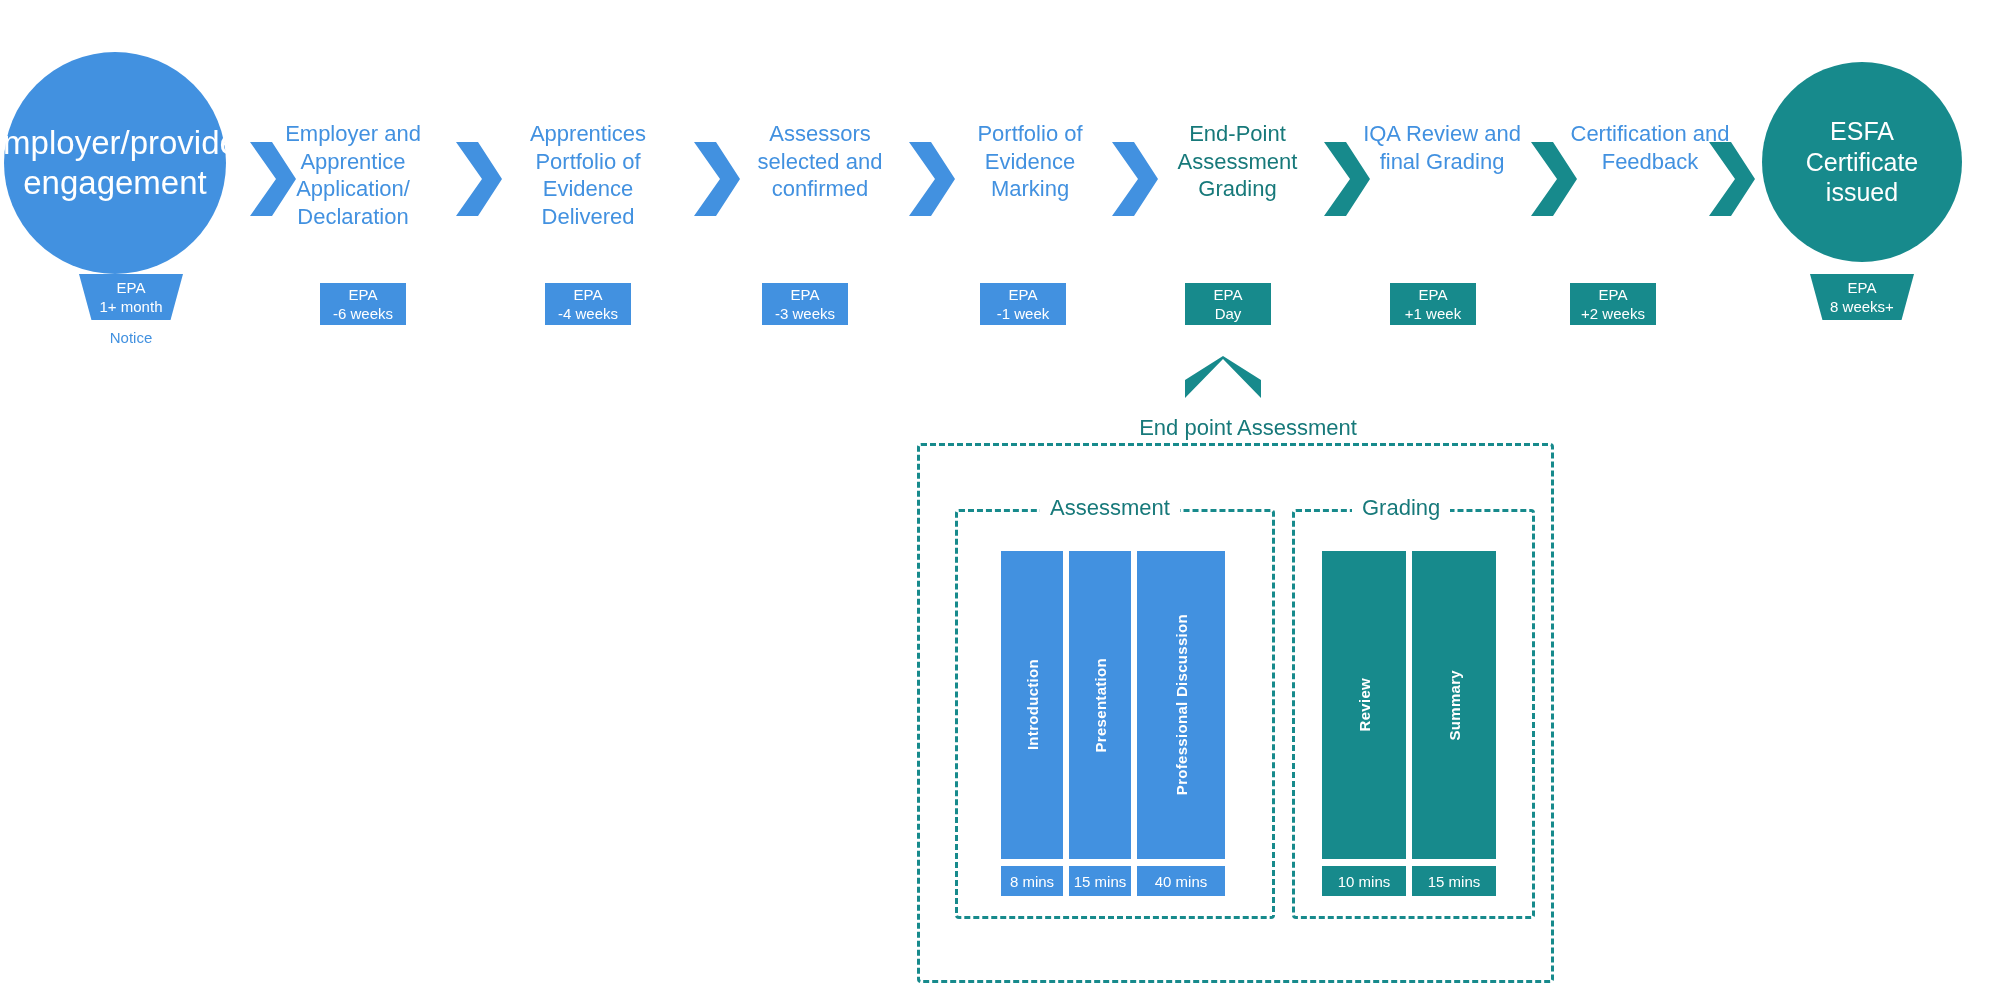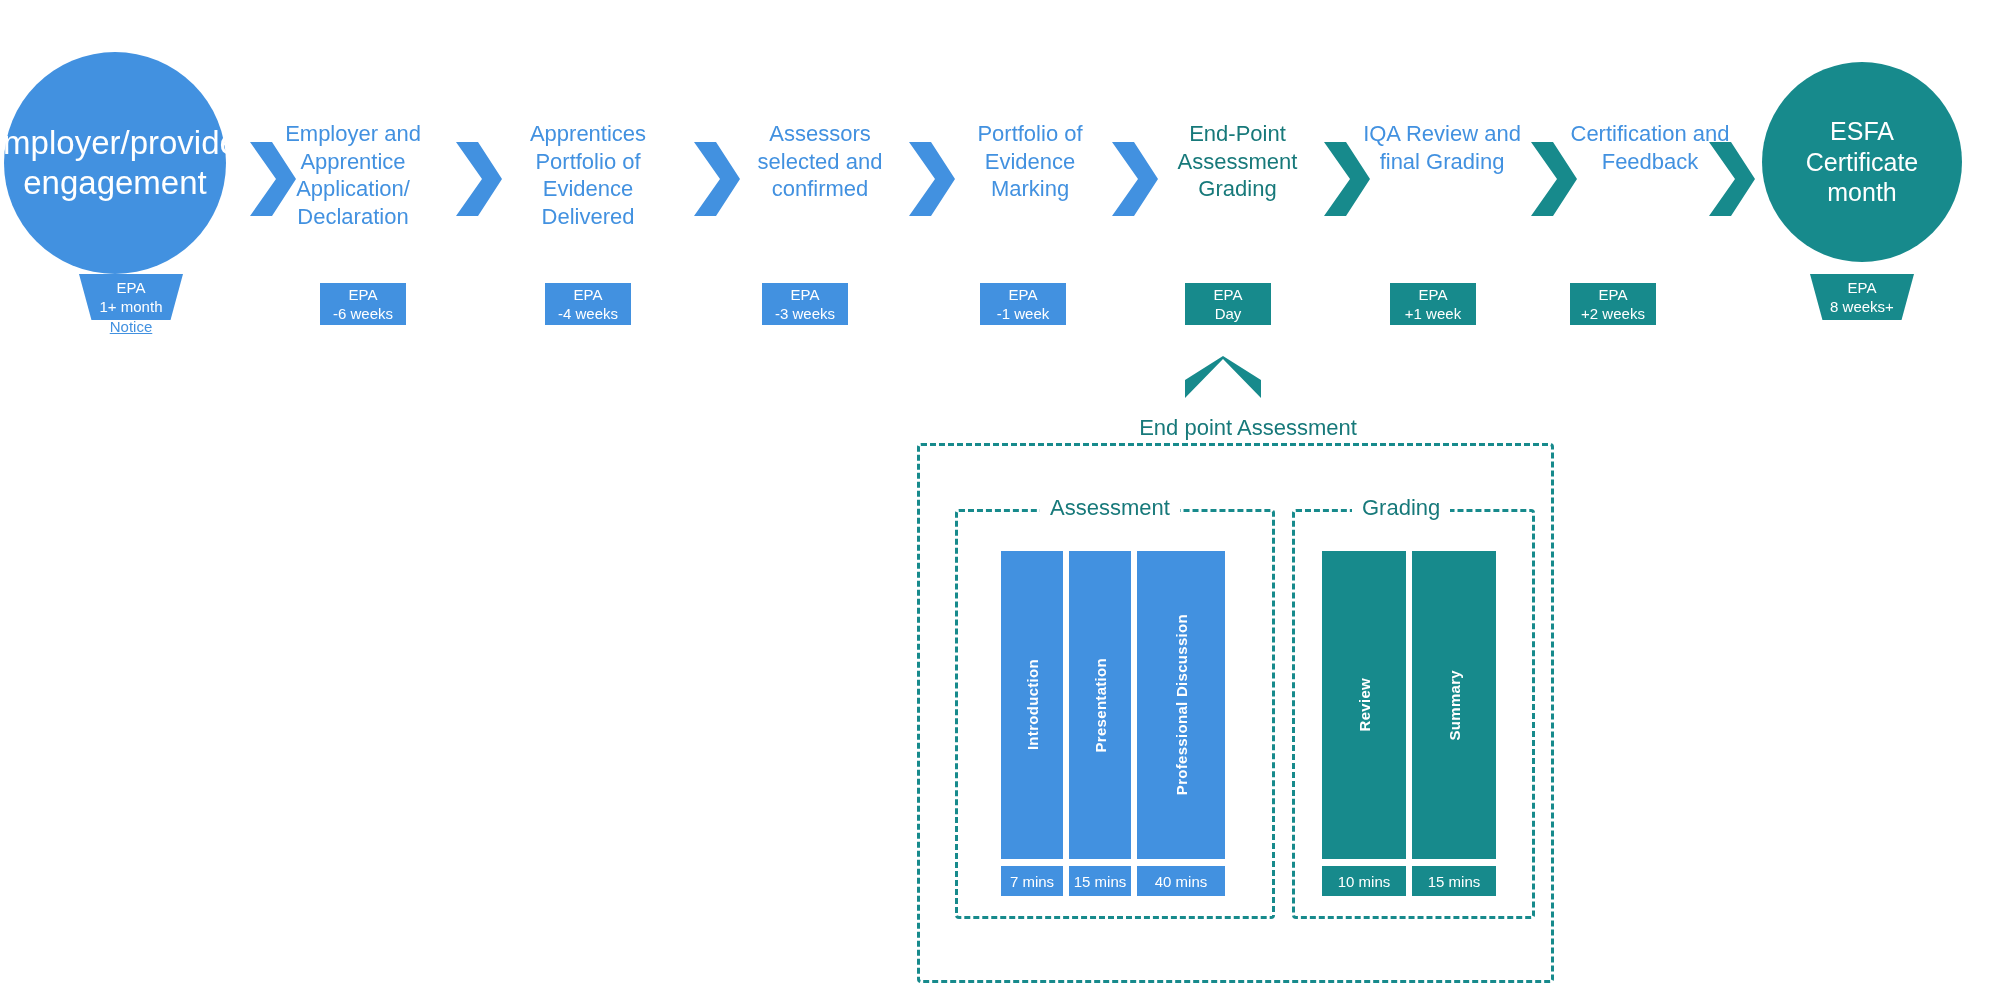--- a/index.html
+++ b/index.html
@@ -153,21 +153,21 @@
 
 <div id="canvas">
 
   <div class="flow-circle start">
     <span>Employer/provider engagement</span>
   </div>
   <div class="epa-badge tapered-left" style="left:79px; top:274px;">
     <div>EPA</div>
     <div>1+ month</div>
   </div>
-  <div class="notice-label" style="left:71px; top:318px;text-decoration:underline;">Notice</div>
+  <div class="notice-label" style="left:71px; top:329px;">Notice</div>
 
   <div class="chev" style="left:246px; top:138px;">
     <svg width="52" height="82" viewBox="0 0 52 82">
         <path d="M4 4 L30 41 L4 78 L26 78 L50 41 L26 4 Z" fill="#4291E0"></path>
       </svg>
   </div>
 
   <div class="stage-label" style="left:273px; top:120px; width:160px;">Employer and Apprentice Application/ Declaration</div>
   <div class="epa-badge" style="left:320px; top:283px;">
     <div>EPA</div>
@@ -246,21 +246,21 @@
     <div>+2 weeks</div>
   </div>
 
   <div class="chev" style="left:1705px; top:138px;">
     <svg width="52" height="82" viewBox="0 0 52 82">
         <path d="M4 4 L30 41 L4 78 L26 78 L50 41 L26 4 Z" fill="#178A8C"></path>
       </svg>
   </div>
 
   <div class="flow-circle end">
-    <span>ESFA Certificate month</span>
+    <span>ESFA Certificate issued</span>
   </div>
   <div class="epa-badge tapered-right teal" style="left:1810px; top:274px;">
     <div>EPA</div>
     <div>8 weeks+</div>
   </div>
 
   <div id="up-chevron">
     <svg width="82" height="46" viewBox="0 0 82 46">
         <path d="M3 42 L41 3 L79 42 L79 24 L41 0 L3 24 Z" fill="#178A8C"></path>
       </svg>
@@ -270,21 +270,21 @@
 
   <div class="group-title" id="endpoint-title">End point Assessment</div>
 
   <div class="dash-box" id="assessment-box"></div>
   <div class="group-title" id="assessment-title">Assessment</div>
 
   <div class="bar-col" style="left:1001px; top:551px; width:62px; height:345px;">
     <div class="bar blue-fill">
       <span>Introduction</span>
     </div>
-    <div class="bar-time blue-fill">7 mins</div>
+    <div class="bar-time blue-fill">8 mins</div>
   </div>
 
   <div class="bar-col" style="left:1069px; top:551px; width:62px; height:345px;">
     <div class="bar blue-fill">
       <span>Presentation</span>
     </div>
     <div class="bar-time blue-fill">15 mins</div>
   </div>
 
   <div class="bar-col" style="left:1137px; top:551px; width:88px; height:345px;">

